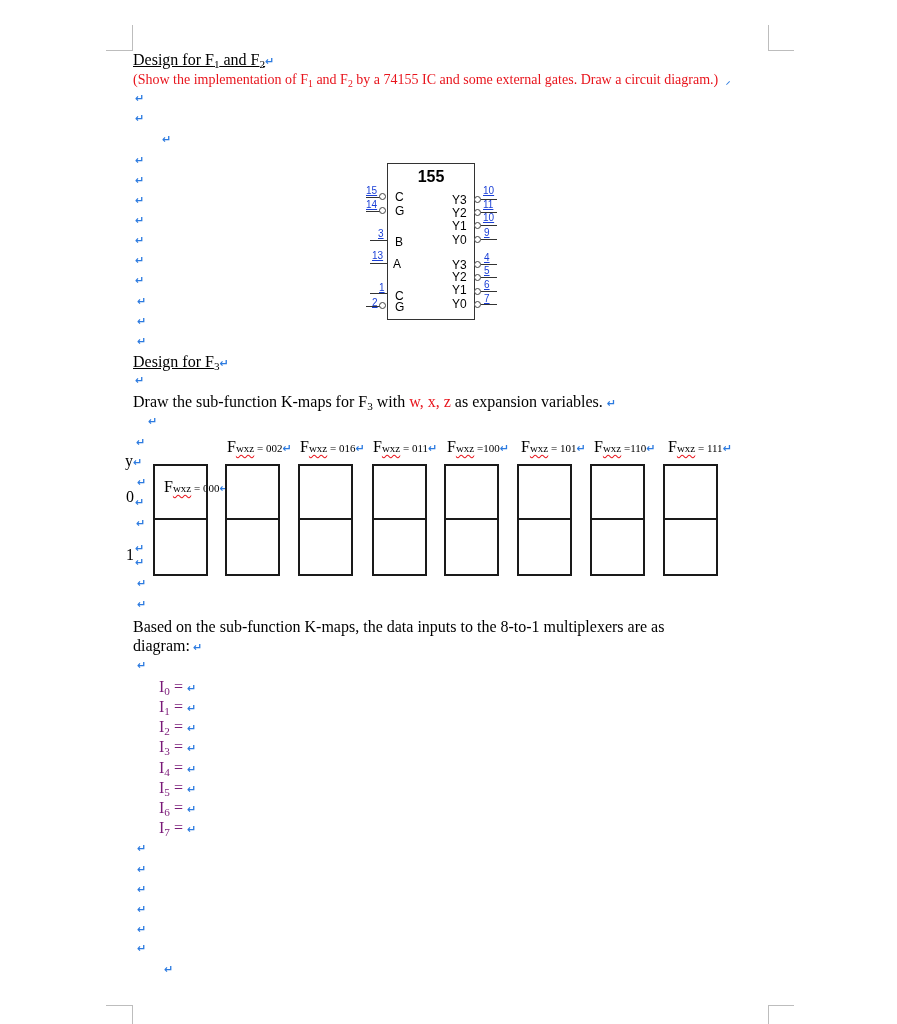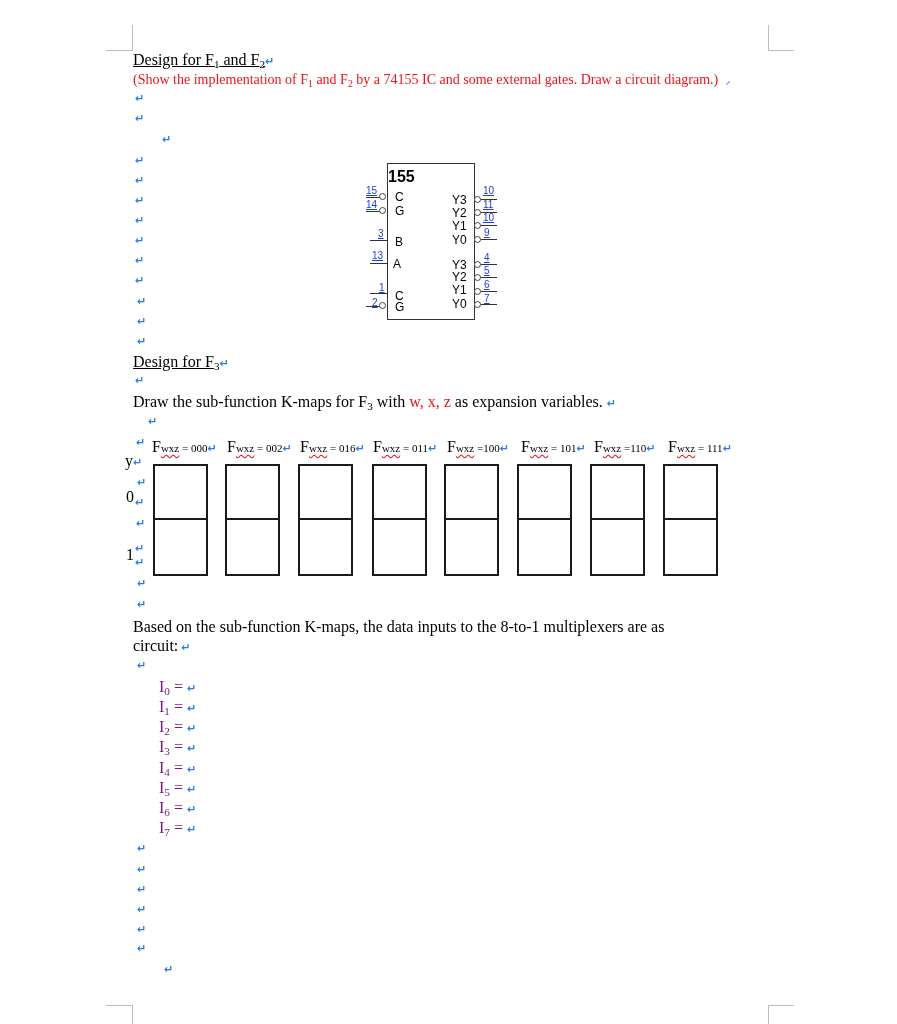--- a/index.html
+++ b/index.html
@@ -10,21 +10,21 @@
   .pm { color:#2d7be0; font-family:"DejaVu Sans", sans-serif; font-size:11px; font-weight:bold; line-height:1; }
   .pm-sm { font-size:9px; }
   .t16 { font-size:16px; line-height:18px; white-space:nowrap; }
   .t14 { font-size:14px; line-height:16px; white-space:nowrap; }
   .red { color:#e8141c; }
   .purple { color:#7a1a78; }
   .ul { text-decoration:underline; }
   sub { font-size:70%; vertical-align:-3px; line-height:0; }
   
   .ic { position:absolute; left:387px; top:163px; width:88px; height:157px; border:1px solid #333; box-sizing:border-box; }
-  .ic-title { position:absolute; left:0; width:100%; top:4px; font-family:"Liberation Sans", sans-serif; font-weight:bold; font-size:16px; }
+  .ic-title { position:absolute; left:0; width:100%; top:4px; text-align:center; font-family:"Liberation Sans", sans-serif; font-weight:bold; font-size:16px; }
   .pin-lbl { position:absolute; font-family:"Liberation Sans", sans-serif; font-size:12px; line-height:12px; }
   .pin-num { position:absolute; font-family:"Liberation Sans", sans-serif; font-size:10px; line-height:10px; color:#1a3fd6; text-decoration:underline; }
   .pin-line { position:absolute; height:1px; background:#333; }
   .bubble { position:absolute; width:5px; height:5px; border:1px solid #444; border-radius:50%; background:#fff; }
   
   .kmap { position:absolute; top:464px; width:55px; height:112px; border:2px solid #1a1a1a; box-sizing:border-box; }
   .kmap .cell { height:50%; box-sizing:border-box; }
   .kmap .cell.top { border-bottom:2px solid #1a1a1a; }
   .klabel { position:absolute; top:438px; font-size:16px; line-height:18px; white-space:nowrap; }
   .klabel .sq { text-decoration: underline wavy #e8141c; text-underline-offset:2px; font-size:11px; }
@@ -137,21 +137,21 @@
   <span class="ul"><span>Design for F</span><sub>3</sub></span><span class="pm">↵</span>
 </div>
 <div class="abs pm" style="left:135px; top:375px;">↵</div>
 <div class="abs t16" style="left:133px; top:393px;text-align:center;">
   <span>Draw the sub-function K-maps for F</span><sub>3</sub><span> with </span><span class="red">w, x, z</span><span> as expansion variables.</span>
   <span class="pm">↵</span>
 </div>
 <div class="abs pm" style="left:148px; top:416px;">↵</div>
 
 <div class="abs pm" style="left:136px; top:437px;">↵</div>
-<div class="klabel" style="left:152px;"><span>F</span><span class="sq">wxz</span><span class="val"> = 000</span><span class="pm">↵</span></div>
+<div class="klabel" style="left:164px;margin-top:40px;"><span>F</span><span class="sq">wxz</span><span class="val"> = 000</span><span class="pm">↵</span></div>
 <div class="klabel" style="left:227px;"><span>F</span><span class="sq">wxz</span><span class="val"> = 002</span><span class="pm">↵</span></div>
 <div class="klabel" style="left:300px;"><span>F</span><span class="sq">wxz</span><span class="val"> = 016</span><span class="pm">↵</span></div>
 <div class="klabel" style="left:373px;"><span>F</span><span class="sq">wxz</span><span class="val"> = 011</span><span class="pm">↵</span></div>
 <div class="klabel" style="left:447px;"><span>F</span><span class="sq">wxz</span><span class="val"> =100</span><span class="pm">↵</span></div>
 <div class="klabel" style="left:521px;"><span>F</span><span class="sq">wxz</span><span class="val"> = 101</span><span class="pm">↵</span></div>
 <div class="klabel" style="left:594px;"><span>F</span><span class="sq">wxz</span><span class="val"> =110</span><span class="pm">↵</span></div>
 <div class="klabel" style="left:668px;"><span>F</span><span class="sq">wxz</span><span class="val"> = 111</span><span class="pm">↵</span></div>
 
 <div class="abs t16" style="left:125px; top:452px;"><span>y</span><span class="pm">↵</span></div>
 <div class="abs pm" style="left:137px; top:477px;">↵</div>
@@ -191,21 +191,21 @@
     <div class="cell top"></div>
     <div class="cell"></div>
   </div>
 <div class="kmap" style="left:663px;">
     <div class="cell top"></div>
     <div class="cell"></div>
   </div>
 
 <div class="abs pm" style="left:137px; top:599px;">↵</div>
 <div class="abs t16" style="left:133px; top:618px;">Based on the sub-function K-maps, the data inputs to the 8-to-1 multiplexers are as</div>
-<div class="abs t16" style="left:133px; top:637px;"><span>circuit:</span><span class="pm" style="margin-left:3px;">↵</span></div>
+<div class="abs t16" style="left:133px; top:637px;"><span>diagram:</span><span class="pm" style="margin-left:3px;">↵</span></div>
 <div class="abs pm" style="left:137px; top:660px;">↵</div>
 
 <div class="abs t16 purple" style="left:159px; top:678px;"><span>I</span><sub>0</sub><span> =</span> <span class="pm">↵</span></div>
 <div class="abs t16 purple" style="left:159px; top:698px;"><span>I</span><sub>1</sub><span> =</span> <span class="pm">↵</span></div>
 <div class="abs t16 purple" style="left:159px; top:718px;"><span>I</span><sub>2</sub><span> =</span> <span class="pm">↵</span></div>
 <div class="abs t16 purple" style="left:159px; top:738px;"><span>I</span><sub>3</sub><span> =</span> <span class="pm">↵</span></div>
 <div class="abs t16 purple" style="left:159px; top:759px;"><span>I</span><sub>4</sub><span> =</span> <span class="pm">↵</span></div>
 <div class="abs t16 purple" style="left:159px; top:779px;"><span>I</span><sub>5</sub><span> =</span> <span class="pm">↵</span></div>
 <div class="abs t16 purple" style="left:159px; top:799px;"><span>I</span><sub>6</sub><span> =</span> <span class="pm">↵</span></div>
 <div class="abs t16 purple" style="left:159px; top:819px;text-align:right;"><span>I</span><sub>7</sub><span> =</span> <span class="pm">↵</span></div>

